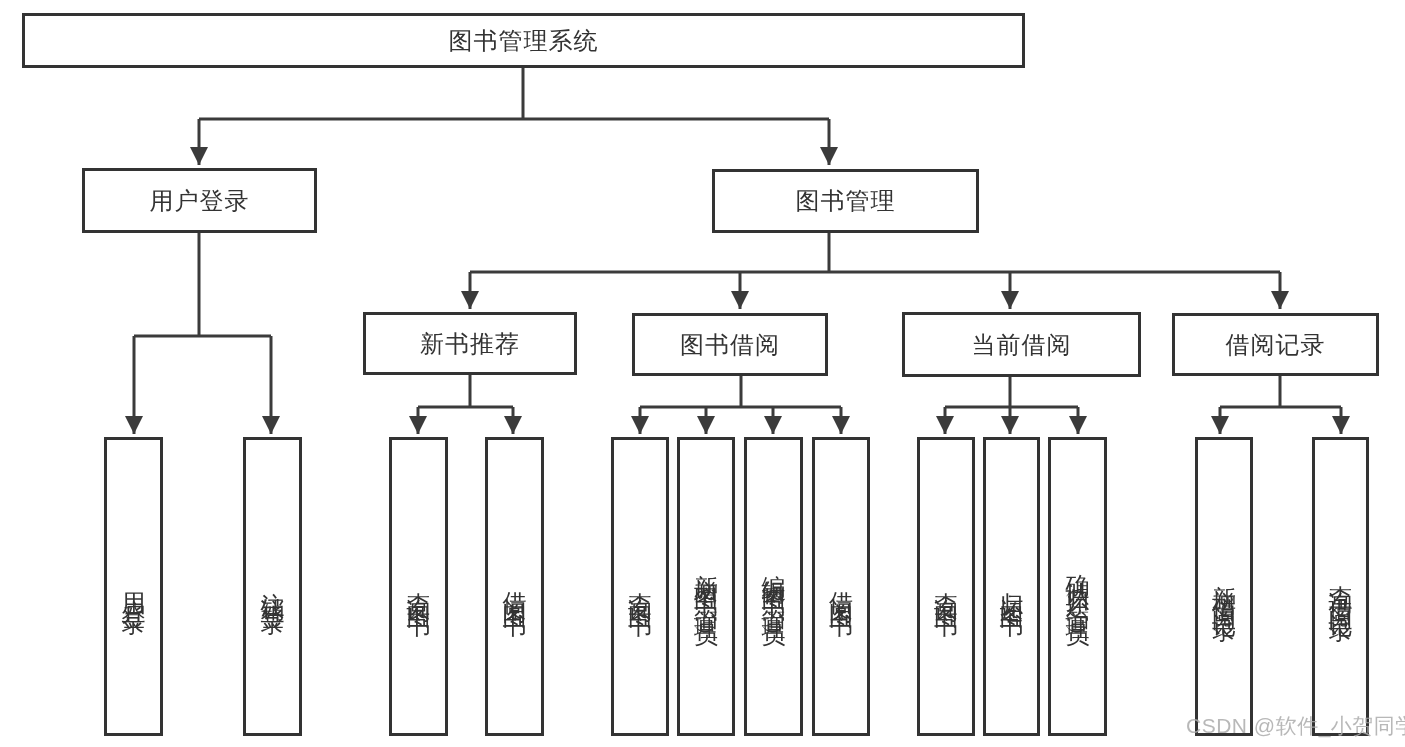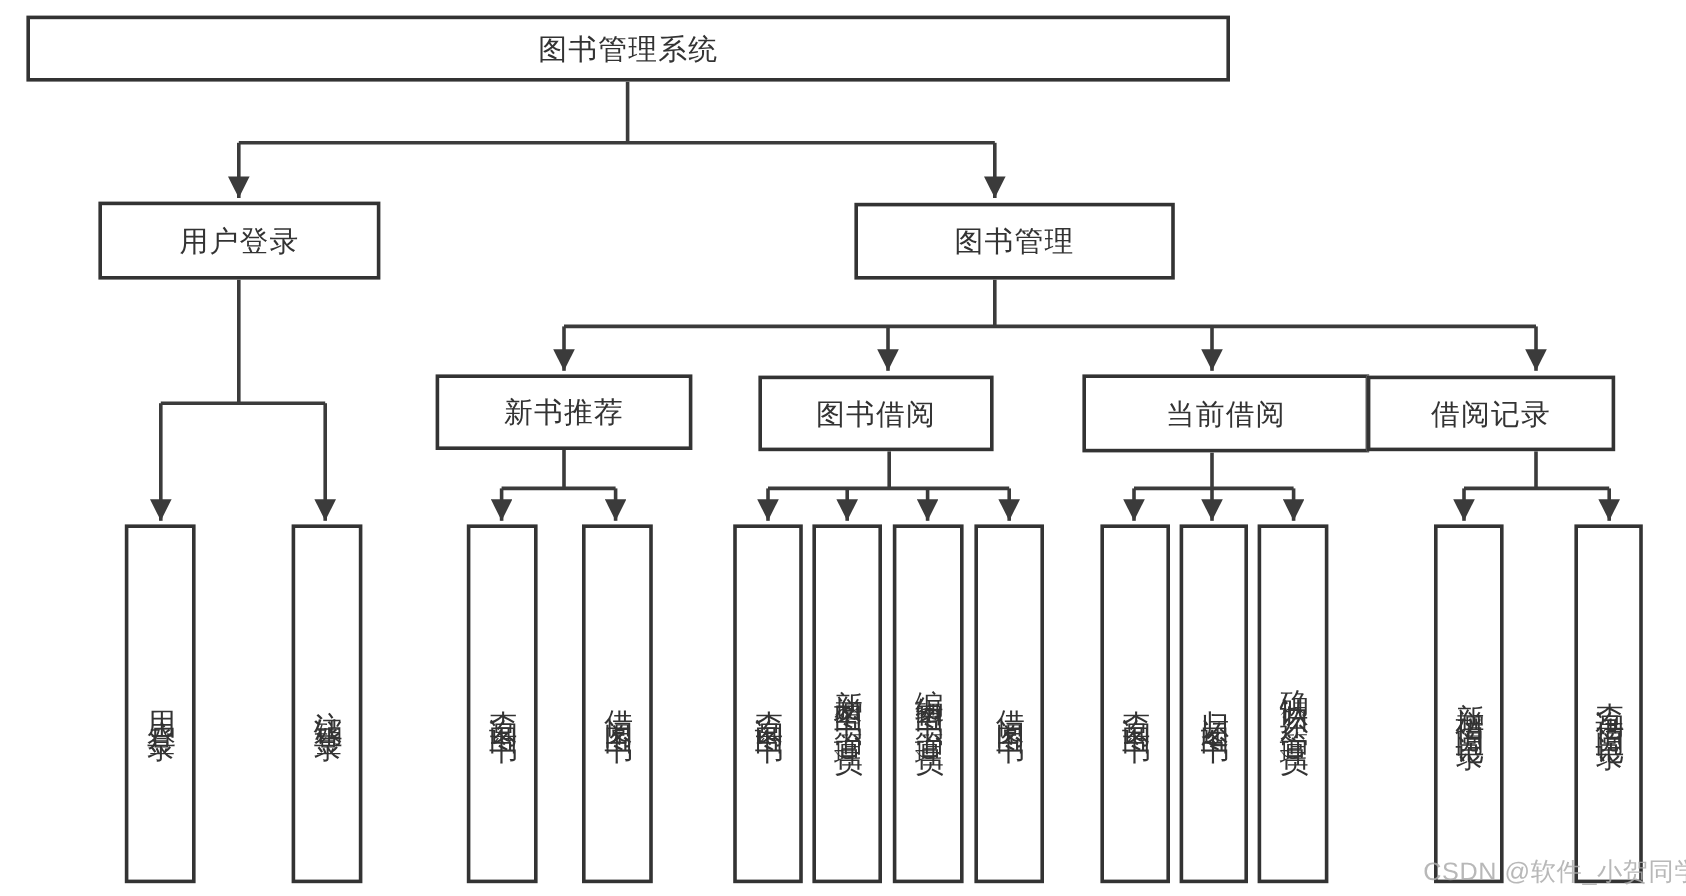--- a/index.html
+++ b/index.html
@@ -67,21 +67,21 @@
 
   <div class="node node-h" style="left:363px;top:312px;width:214px;height:63px">
     <span>新书推荐</span>
   </div>
   <div class="node node-h" style="left:632px;top:313px;width:196px;height:63px">
     <span>图书借阅</span>
   </div>
   <div class="node node-h" style="left:902px;top:312px;width:239px;height:65px">
     <span>当前借阅</span>
   </div>
-  <div class="node node-h" style="left:1139px;top:313px;width:207px;height:63px">
+  <div class="node node-h" style="left:1172px;top:313px;width:207px;height:63px">
     <span>借阅记录</span>
   </div>
 
   <div class="node node-v" style="left:104px;top:437px;width:59px;height:299px">
     <span>用户登录</span>
   </div>
   <div class="node node-v" style="left:243px;top:437px;width:59px;height:299px">
     <span>注销登录</span>
   </div>
   <div class="node node-v" style="left:389px;top:437px;width:59px;height:299px">

